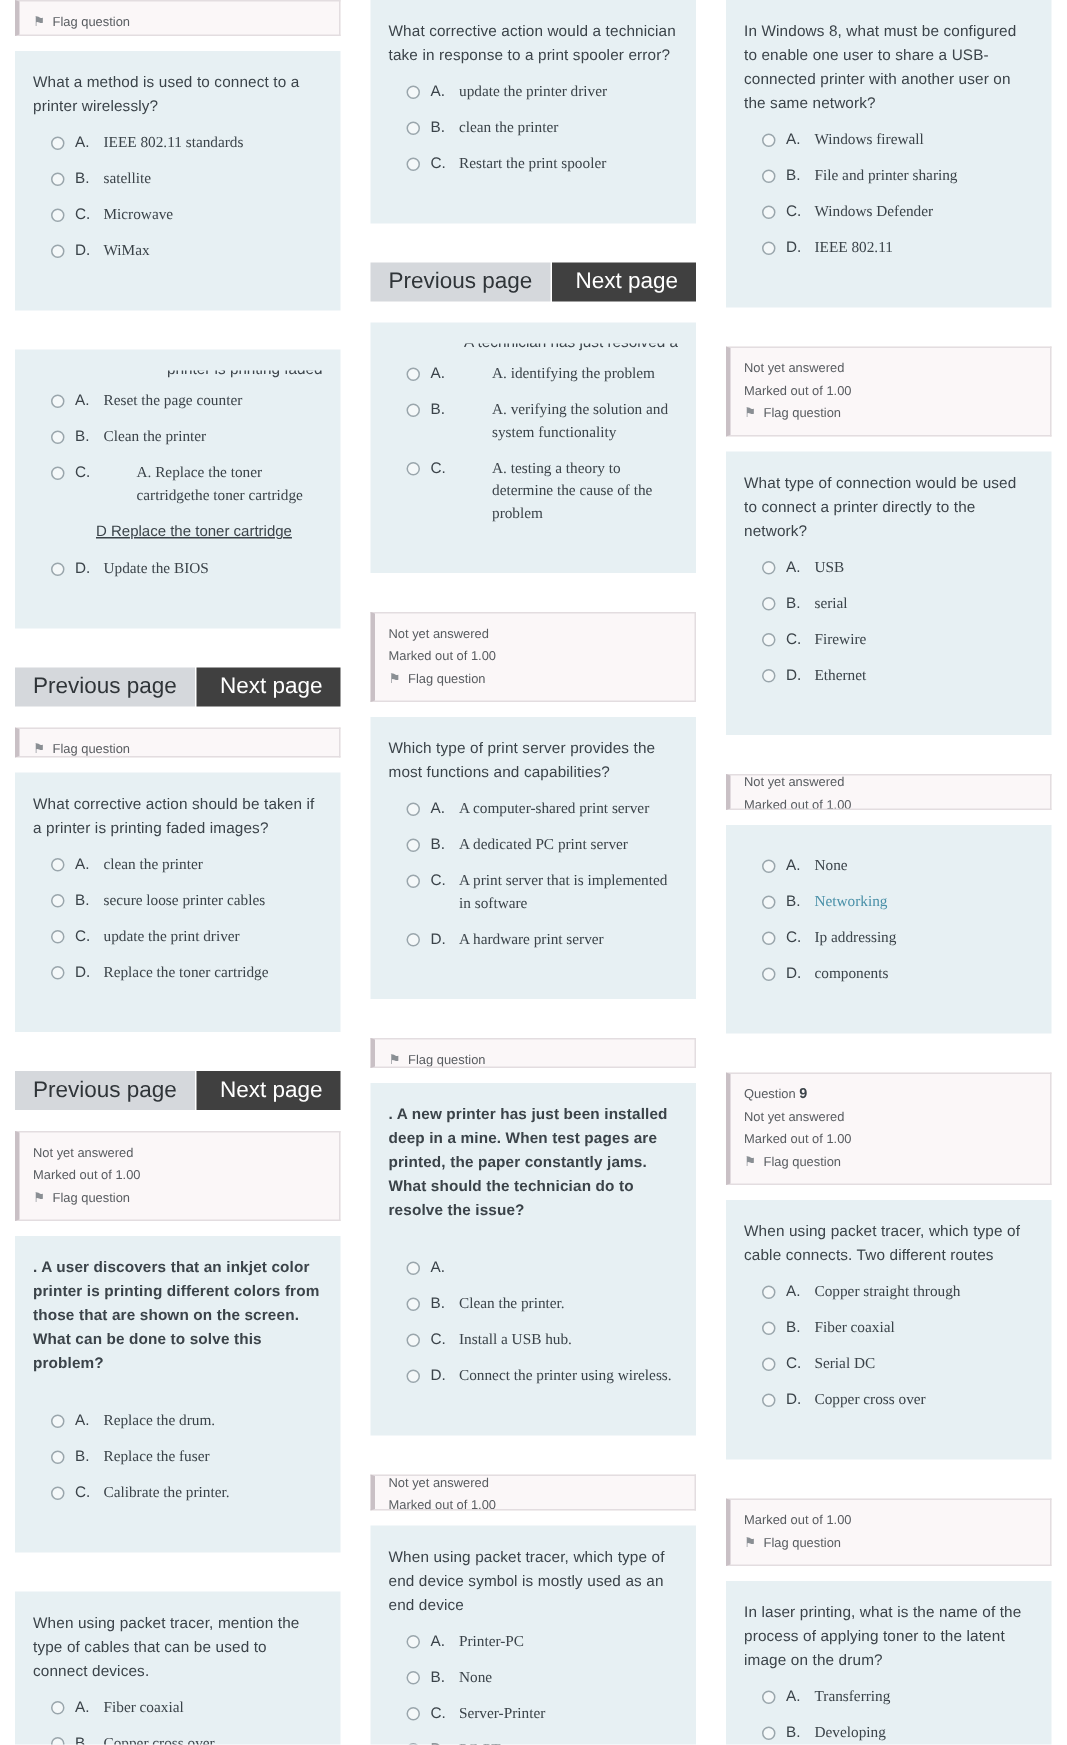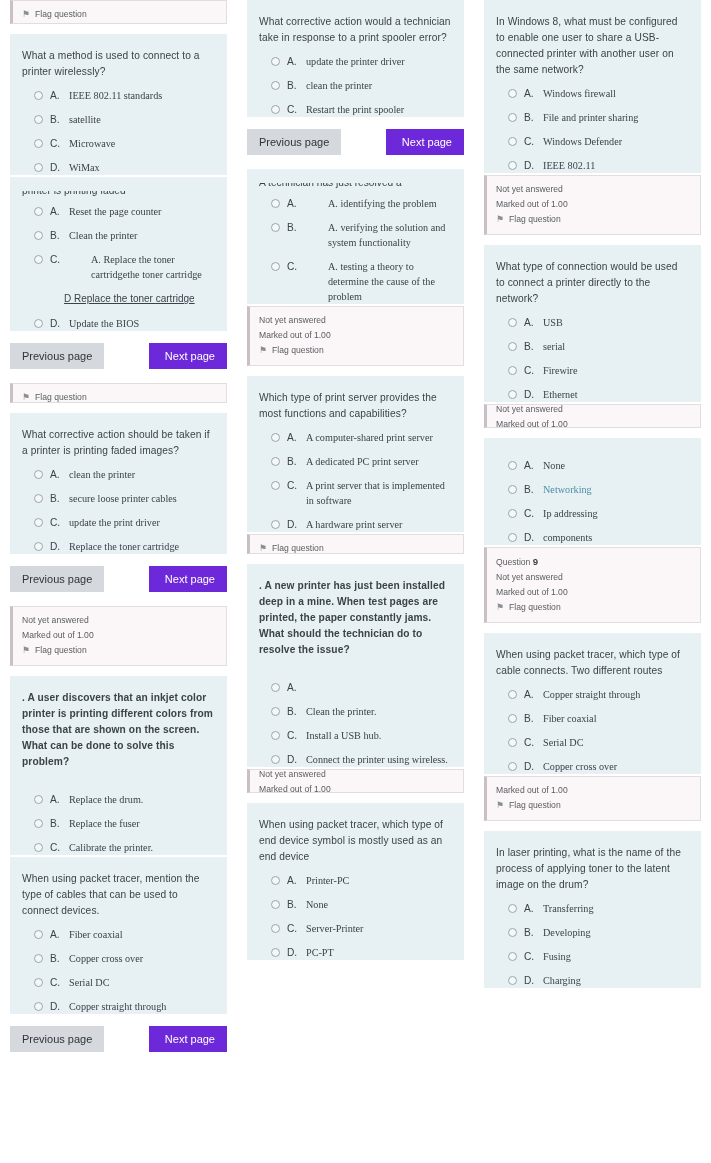--- a/index.html
+++ b/index.html
@@ -25,22 +25,22 @@
     width: 237px;
     flex: 0 0 237px;
     padding: 0 10px;
     position: relative;
     overflow: hidden;
     height: 1163px;
   }
   
   .qcard {
     background: #e7f0f3;
-    padding: 14px 12px 0 12px;
-    margin-bottom: 2px;
+    padding: 14px 12px 32px 12px;
+    margin-bottom: 26px;
   }
   .qtext {
     font-size: 10.2px;
     line-height: 16px;
     color: #3b4349;
     margin: 0 0 8px 0;
     letter-spacing: 0.01em;
   }
   .qtext.pad-b { margin-bottom: 22px; font-weight: bold; }
   .opts { margin: 6px 0 0 0; padding: 0; list-style: none; }
@@ -116,40 +116,41 @@
   .clip-top .infoline:first-child { margin-top: -9px; }
   .clip-bottom { max-height: 20px; overflow: hidden; }
   
   .navrow {
     display: flex;
     justify-content: space-between;
     align-items: center;
     margin: 12px 0 14px 0;
   }
   .btn {
-    font-size: 11px;
+    font-size: 15px;
     line-height: 12px;
     padding: 7px 12px;
     border: none;
     cursor: pointer;
     font-family: "Liberation Sans", sans-serif;
   }
   .btn-prev {
     background: #d5d8dc;
     color: #2f3438;
   }
   .btn-next {
-    background: #6d28d9;
+    background: #404040;
     color: #ffffff;
     padding-left: 16px;
   }
   .clipped-line {
     height: 7px;
     overflow: hidden;
     margin-bottom: 1px;
+    text-align: right;
   }
   .clipped-line span {
     display: block;
     margin-top: -8px;
     font-size: 10.2px;
     line-height: 16px;
     color: #3b4349;
   }
 </style>
 </head>

